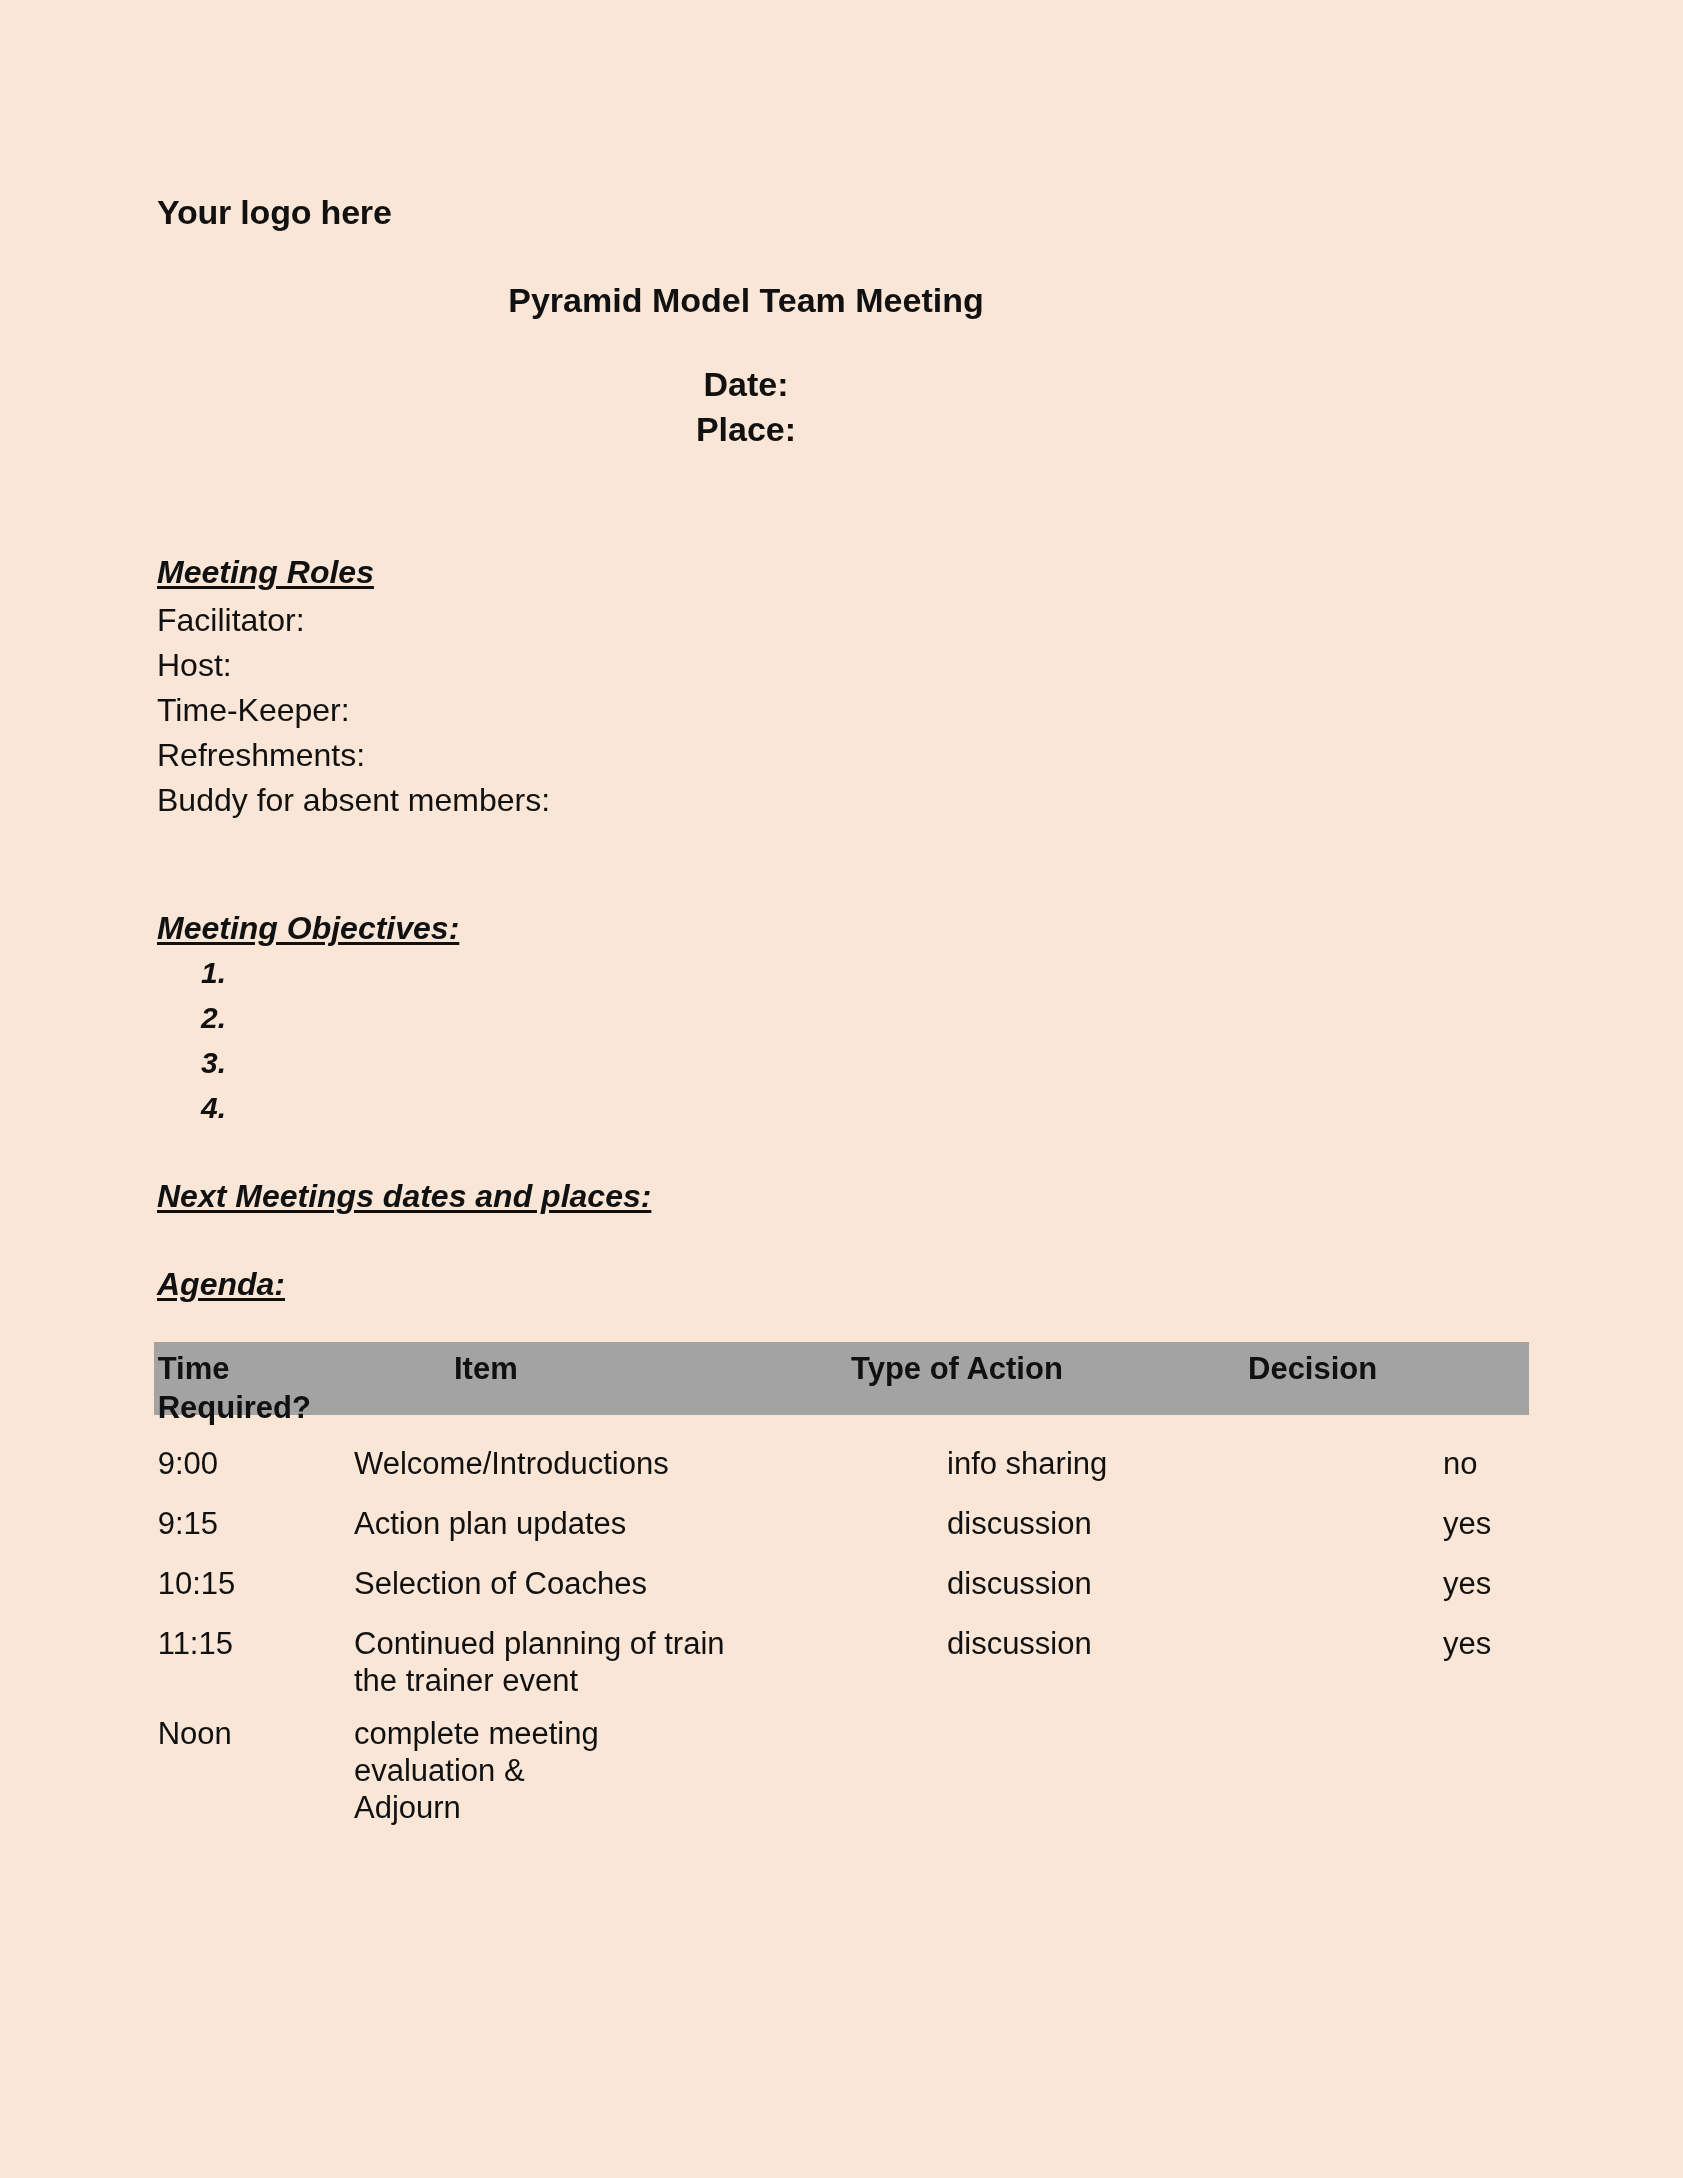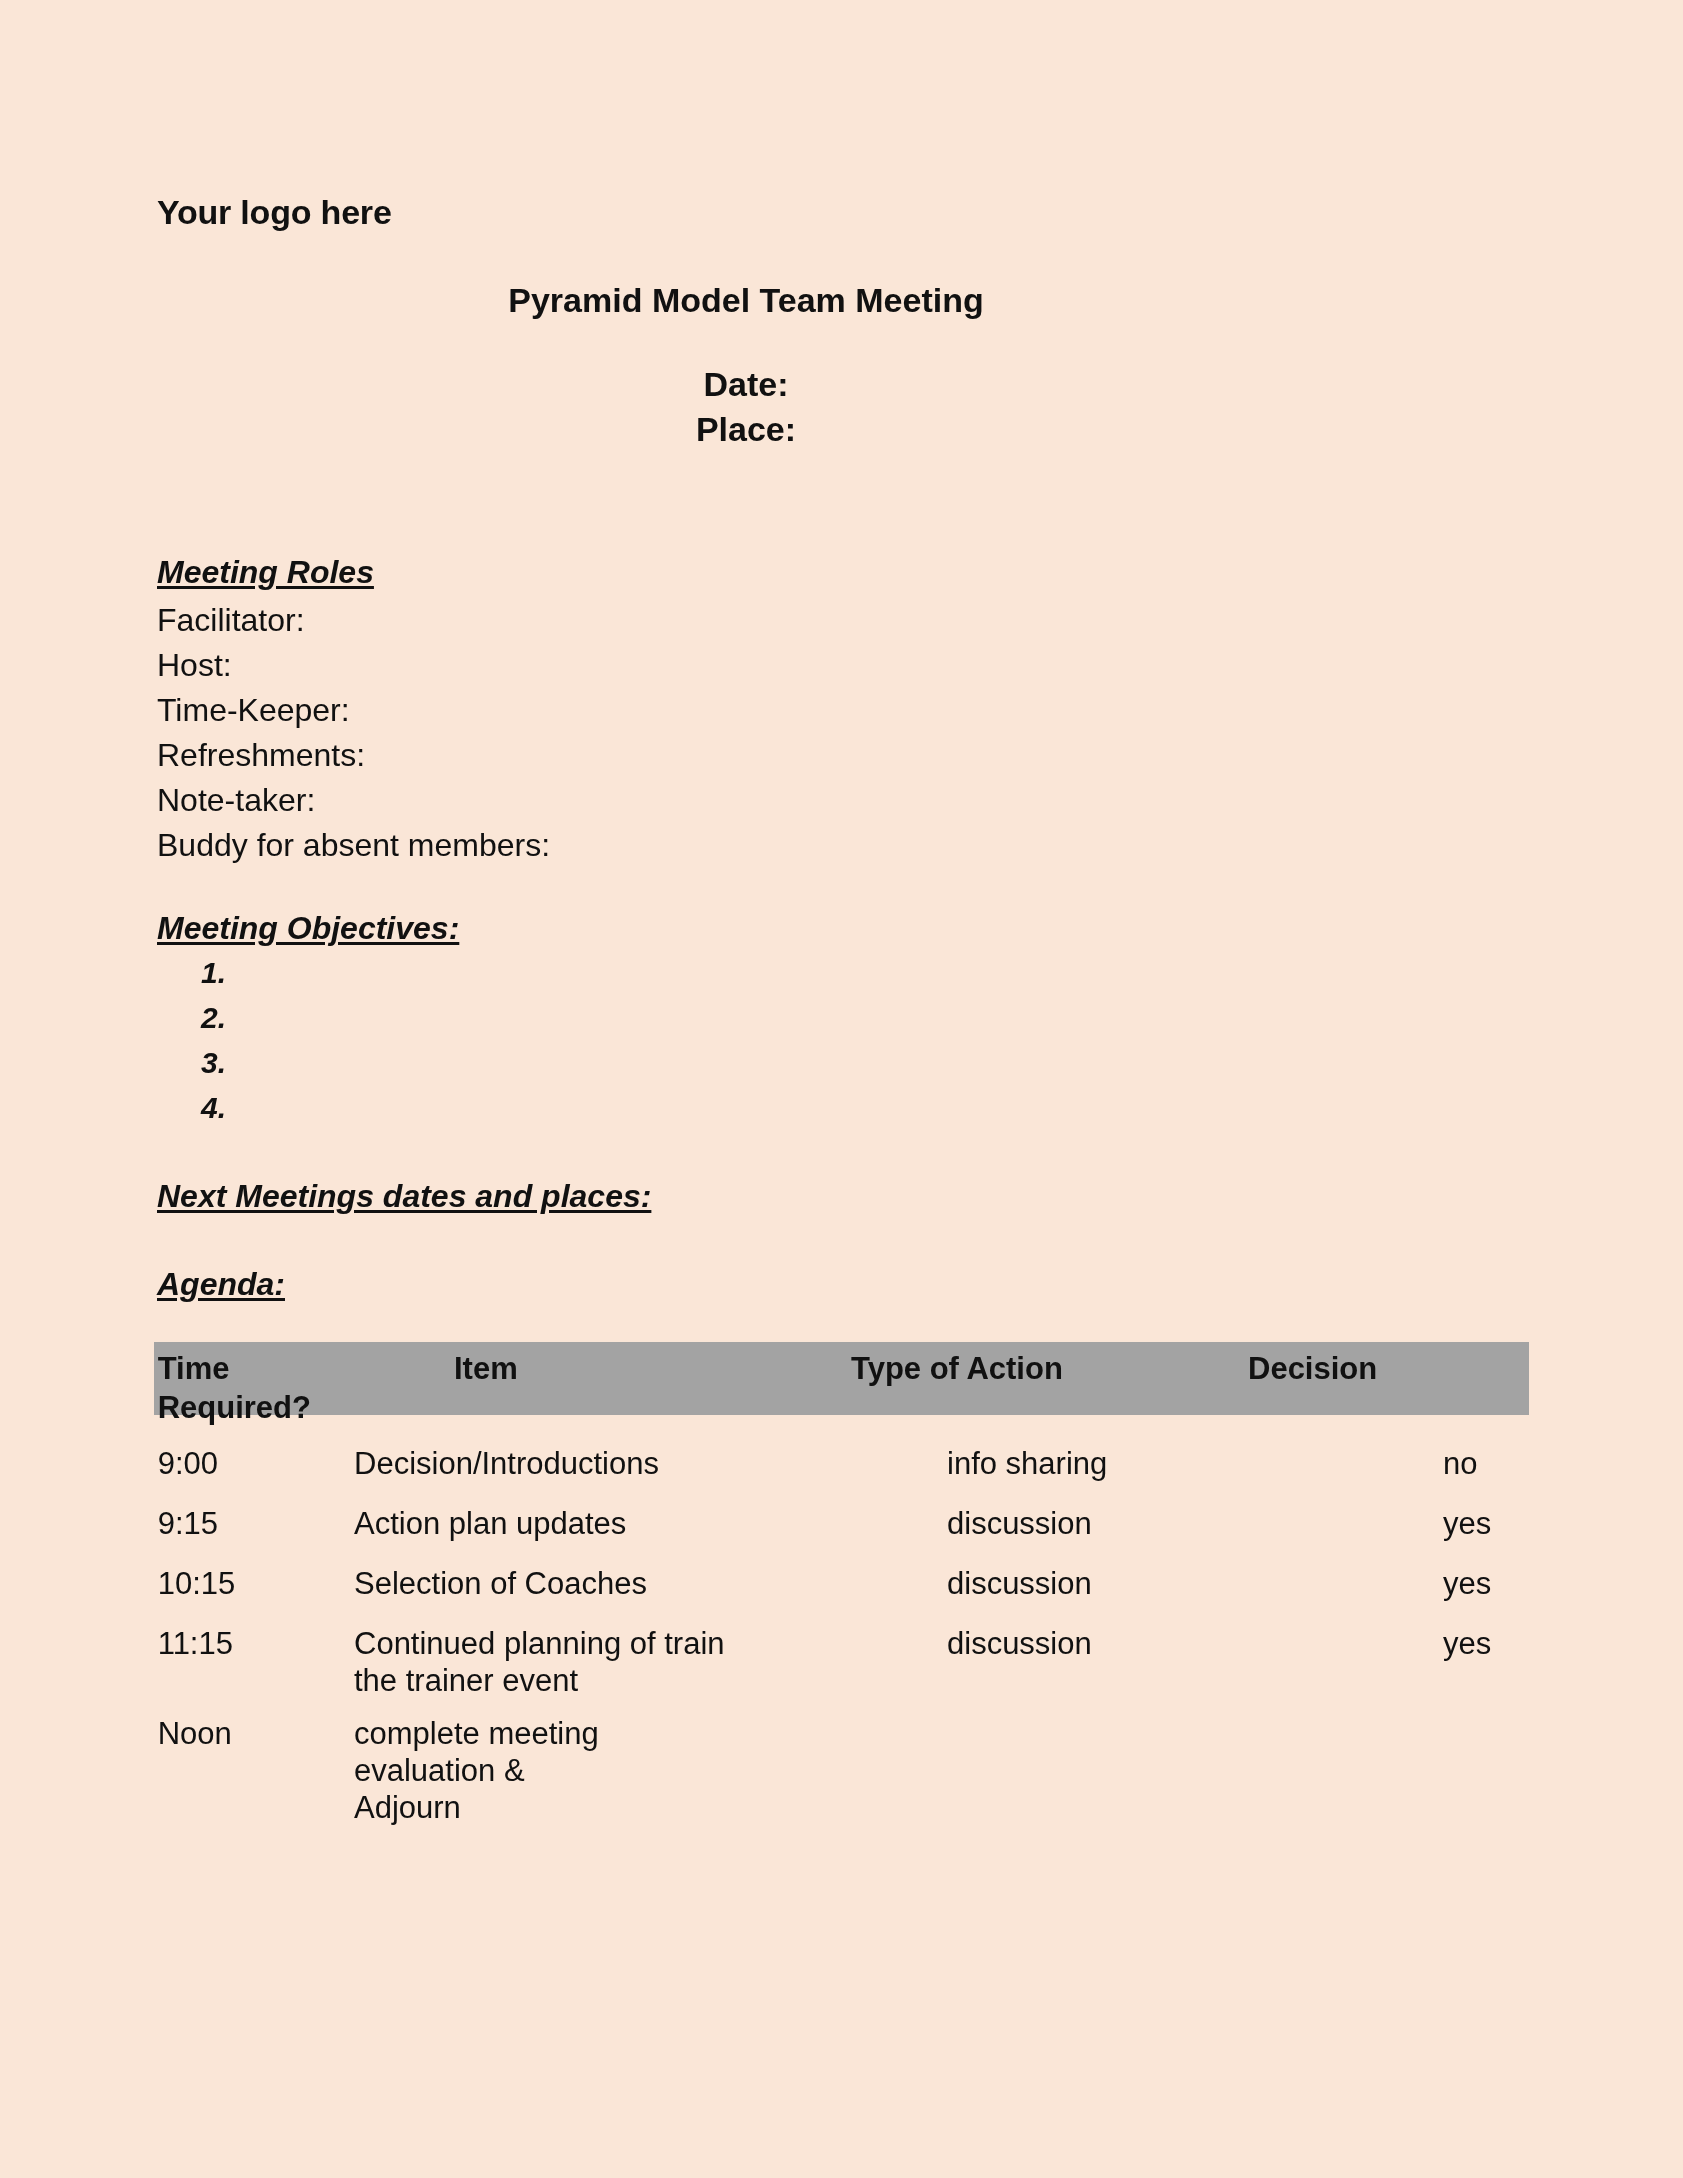--- a/index.html
+++ b/index.html
@@ -181,21 +181,20 @@
     </div>
   </div>
 
   <div class="roles-section">
     <div class="section-heading">Meeting Roles</div>
     <div class="roles-list">
       <div class="role-item">Facilitator:</div>
       <div class="role-item">Host:</div>
       <div class="role-item">Time-Keeper:</div>
       <div class="role-item">Refreshments:</div>
-      <div class="role-item">Note-taker:</div>
       <div class="role-item">Buddy for absent members:</div>
     </div>
   </div>
 
   <div class="objectives-section">
     <div class="section-heading">Meeting Objectives:</div>
     <div class="objectives-list">
       <div class="objective-item">1.</div>
       <div class="objective-item">2.</div>
       <div class="objective-item">3.</div>
@@ -218,21 +217,21 @@
       <div class="h-cell h-required">Required?</div>
       <div class="h-cell h-item">Item</div>
       <div class="h-cell h-type">Type of Action</div>
       <div class="h-cell h-decision">Decision</div>
     </div>
 
     <div class="agenda-rows">
 
       <div class="agenda-row row-0" style="position:absolute;left:0;right:0;">
         <div class="cell c-time">9:00</div>
-        <div class="cell c-item">Decision/Introductions</div>
+        <div class="cell c-item">Welcome/Introductions</div>
         <div class="cell c-type">info sharing</div>
         <div class="cell c-decision">no</div>
       </div>
 
       <div class="agenda-row row-1" style="position:absolute;left:0;right:0;">
         <div class="cell c-time">9:15</div>
         <div class="cell c-item">Action plan updates</div>
         <div class="cell c-type">discussion</div>
         <div class="cell c-decision">yes</div>
       </div>

